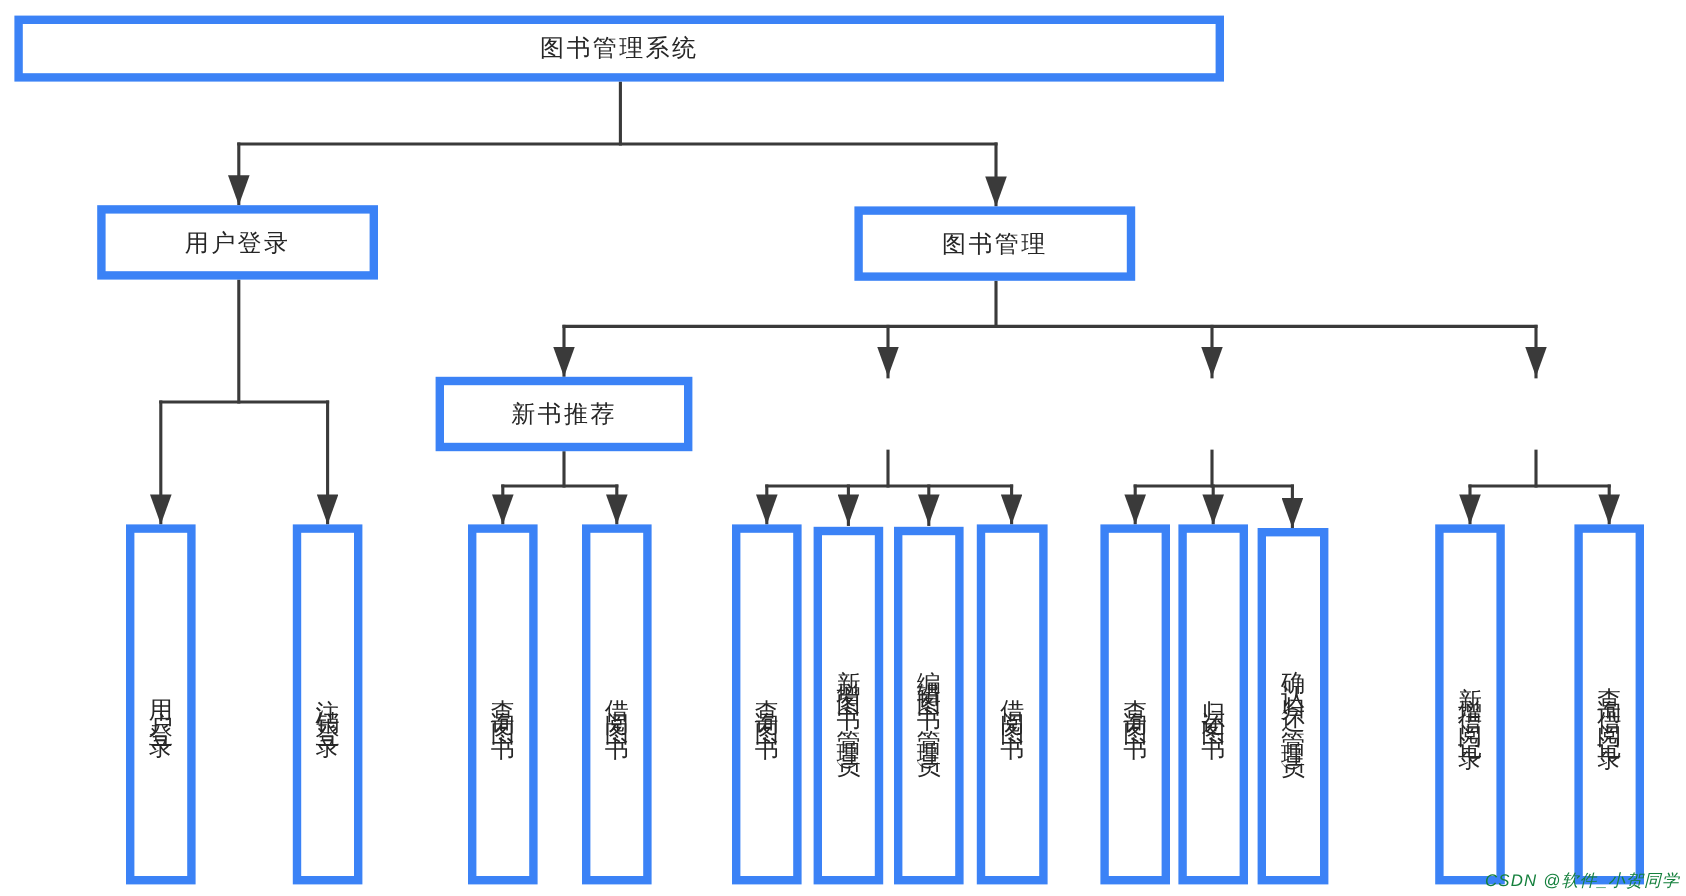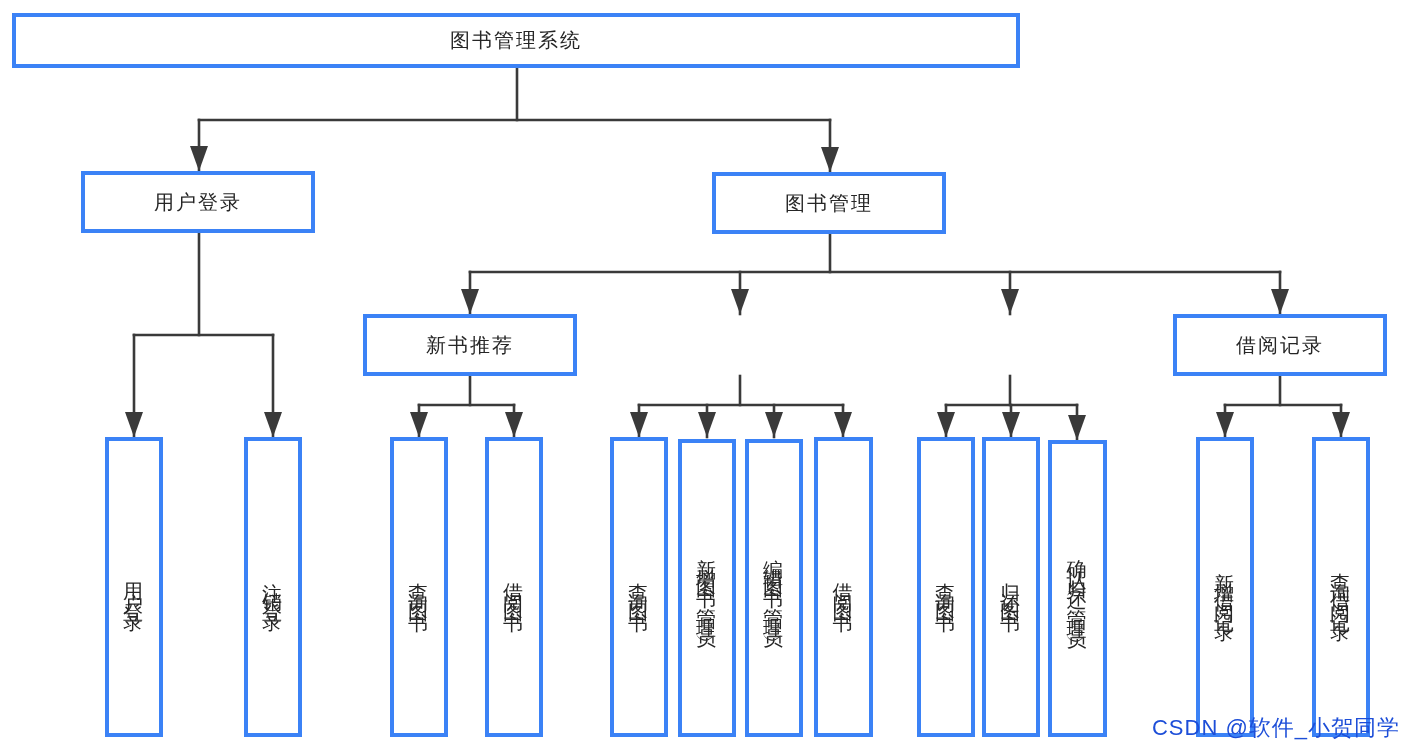--- a/index.html
+++ b/index.html
@@ -13,21 +13,21 @@
     color: #2b2b2b;
   }
   svg.connectors {
     position: absolute;
     left: 0; top: 0;
     width: 1405px; height: 747px;
   }
   .box {
     position: absolute;
     background: #ffffff;
-    border: 4px solid #3b82f6;
+    border: 7px solid #3b82f6;
     box-sizing: border-box;
     display: flex;
     align-items: center;
     justify-content: center;
   }
   .hbox span {
     font-size: 20px;
     letter-spacing: 2px;
     color: #262626;
     white-space: nowrap;
@@ -37,25 +37,26 @@
     text-orientation: mixed;
     font-size: 20px;
     letter-spacing: 10px;
     color: #262626;
     white-space: nowrap;
   }
   .watermark {
     position: absolute;
     right: 5px;
     bottom: 4px;
-    font-size: 22px;
+    font-size: 14px;
     letter-spacing: 1px;
-    color: #1d4ed8;
+    color: #15803d;
     z-index: 5;
     pointer-events: none;
+    font-style: italic;
   }
 </style>
 </head>
 <body>
 
 <div class="canvas">
 
   <svg class="connectors" viewBox="0 0 1405 747" xmlns="http://www.w3.org/2000/svg">
     <defs>
       <marker id="ah" markerUnits="userSpaceOnUse" markerWidth="26" markerHeight="18" refX="25" refY="9" orient="auto">
@@ -113,23 +114,20 @@
   <div class="box hbox" style="left:81px;top:171px;width:234px;height:62px">
     <span>用户登录</span>
   </div>
   <div class="box hbox" style="left:712px;top:172px;width:234px;height:62px">
     <span>图书管理</span>
   </div>
 
   <div class="box hbox" style="left:363px;top:314px;width:214px;height:62px">
     <span>新书推荐</span>
   </div>
-  <div class="box hbox" style="left:1173px;top:314px;width:214px;height:62px">
-    <span>借阅记录</span>
-  </div>
 
   <div class="box vbox" style="left:105px;top:437px;width:58px;height:300px">
     <span>用户登录</span>
   </div>
   <div class="box vbox" style="left:244px;top:437px;width:58px;height:300px">
     <span>注销登录</span>
   </div>
 
   <div class="box vbox" style="left:390px;top:437px;width:58px;height:300px">
     <span>查询图书</span>

